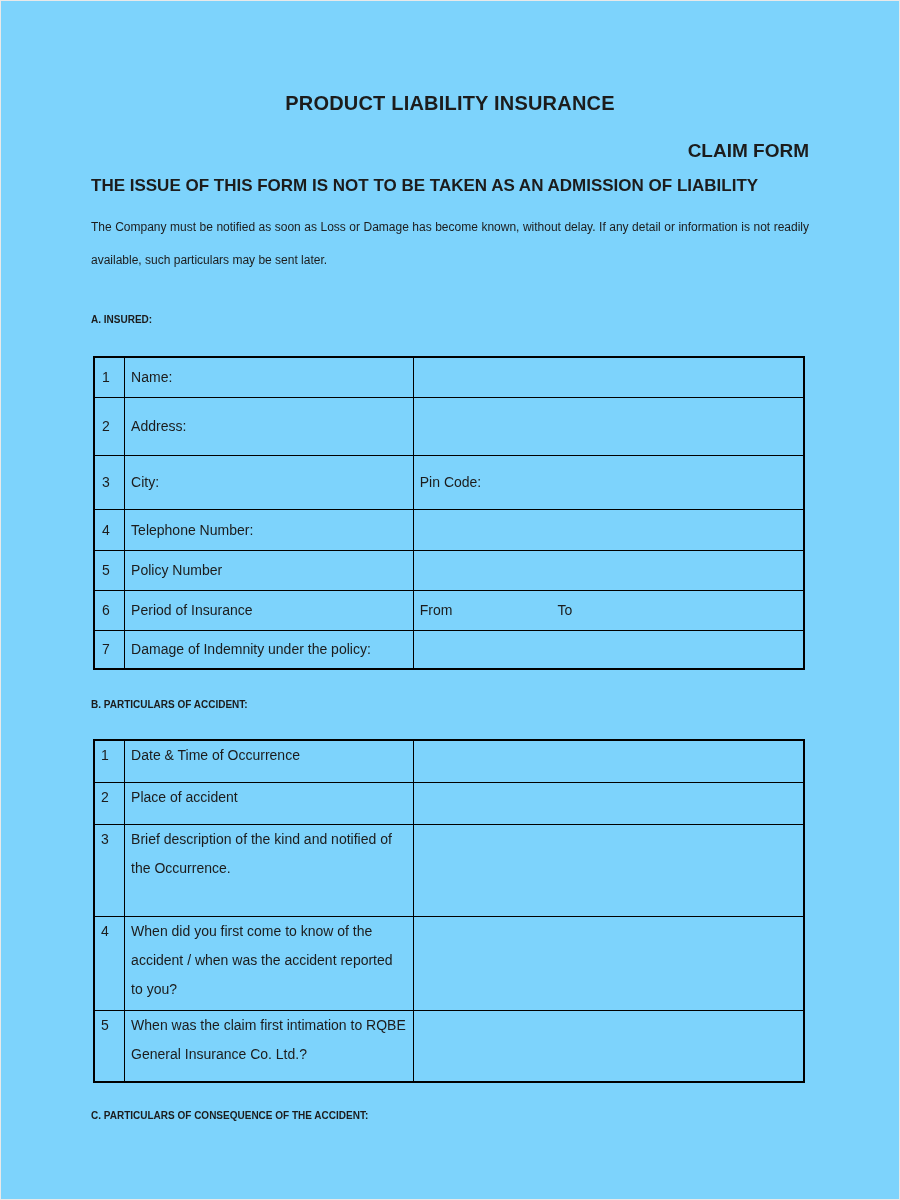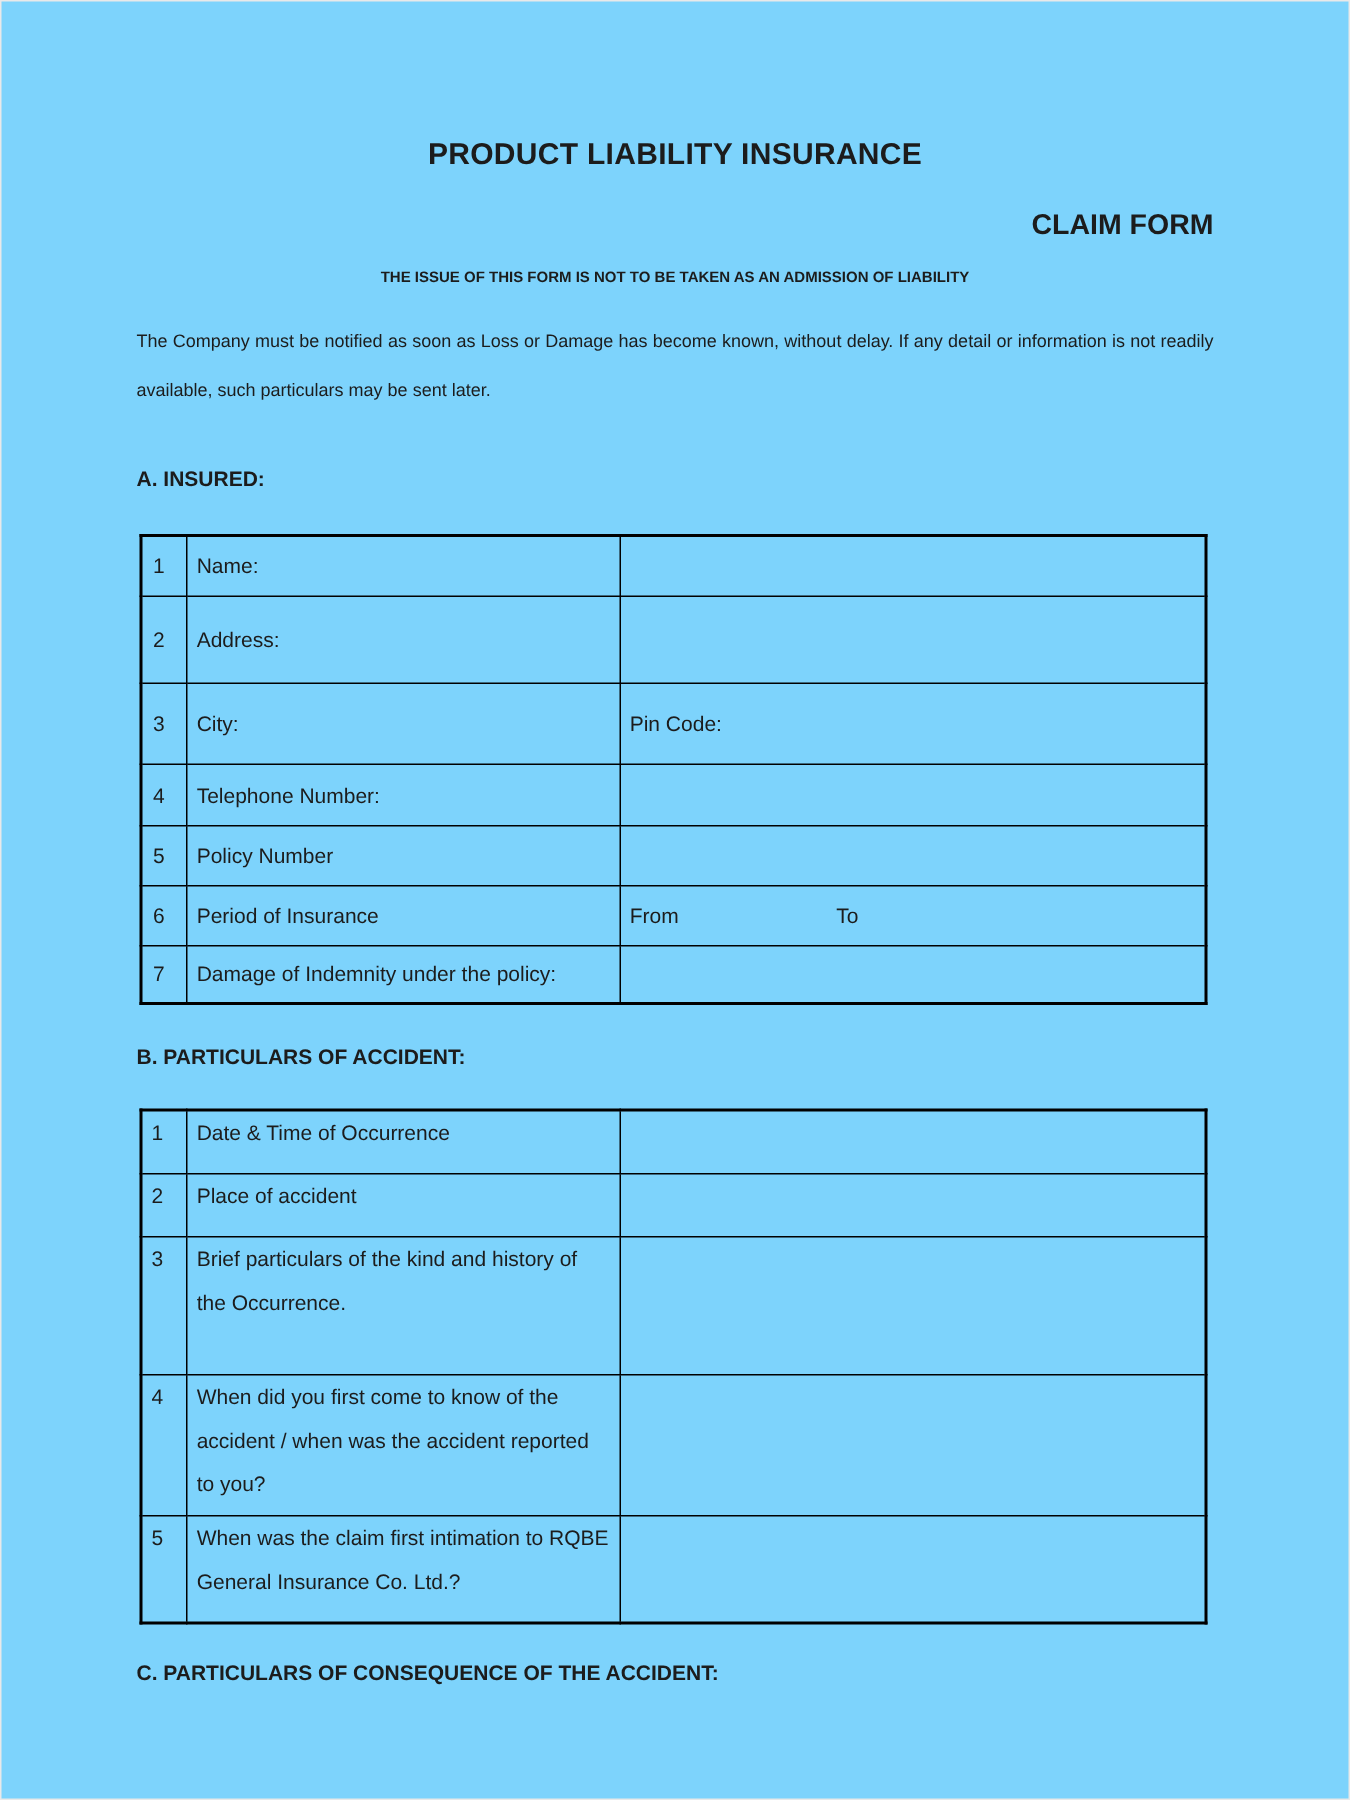--- a/index.html
+++ b/index.html
@@ -26,34 +26,33 @@
   }
   .claim-title {
     margin: 24px 0 0 0;
     text-align: right;
     font-size: 19px;
     line-height: 24px;
     font-weight: bold;
   }
   .notice {
     margin: 16px 0 0 0;
-    text-align: center;
-    font-size: 10px;
+    font-size: 17px;
     line-height: 14px;
     font-weight: bold;
   }
   .intro {
     margin: 18px 0 0 0;
     font-size: 12px;
     line-height: 33px;
     text-align: justify;
   }
   .section-heading {
     margin: 0;
-    font-size: 14px;
+    font-size: 10px;
     line-height: 17px;
     font-weight: bold;
   }
   .heading-a { margin-top: 34px; }
   .heading-b { margin-top: 26px; }
   .heading-c { margin-top: 24px; }
 
   table.form-table {
     border-collapse: collapse;
     table-layout: fixed;
@@ -156,21 +155,21 @@
         <td>Date &amp; Time of Occurrence</td>
         <td></td>
       </tr>
       <tr style="height:42px;">
         <td class="num-cell">2</td>
         <td>Place of accident</td>
         <td></td>
       </tr>
       <tr style="height:92px;">
         <td class="num-cell">3</td>
-        <td>Brief particulars of the kind and history of the Occurrence.</td>
+        <td>Brief description of the kind and notified of the Occurrence.</td>
         <td></td>
       </tr>
       <tr style="height:94px;">
         <td class="num-cell">4</td>
         <td>When did you first come to know of the accident / when was the accident reported to you?</td>
         <td></td>
       </tr>
       <tr style="height:72px;">
         <td class="num-cell">5</td>
         <td>When was the claim first intimation to RQBE General Insurance Co. Ltd.?</td>

